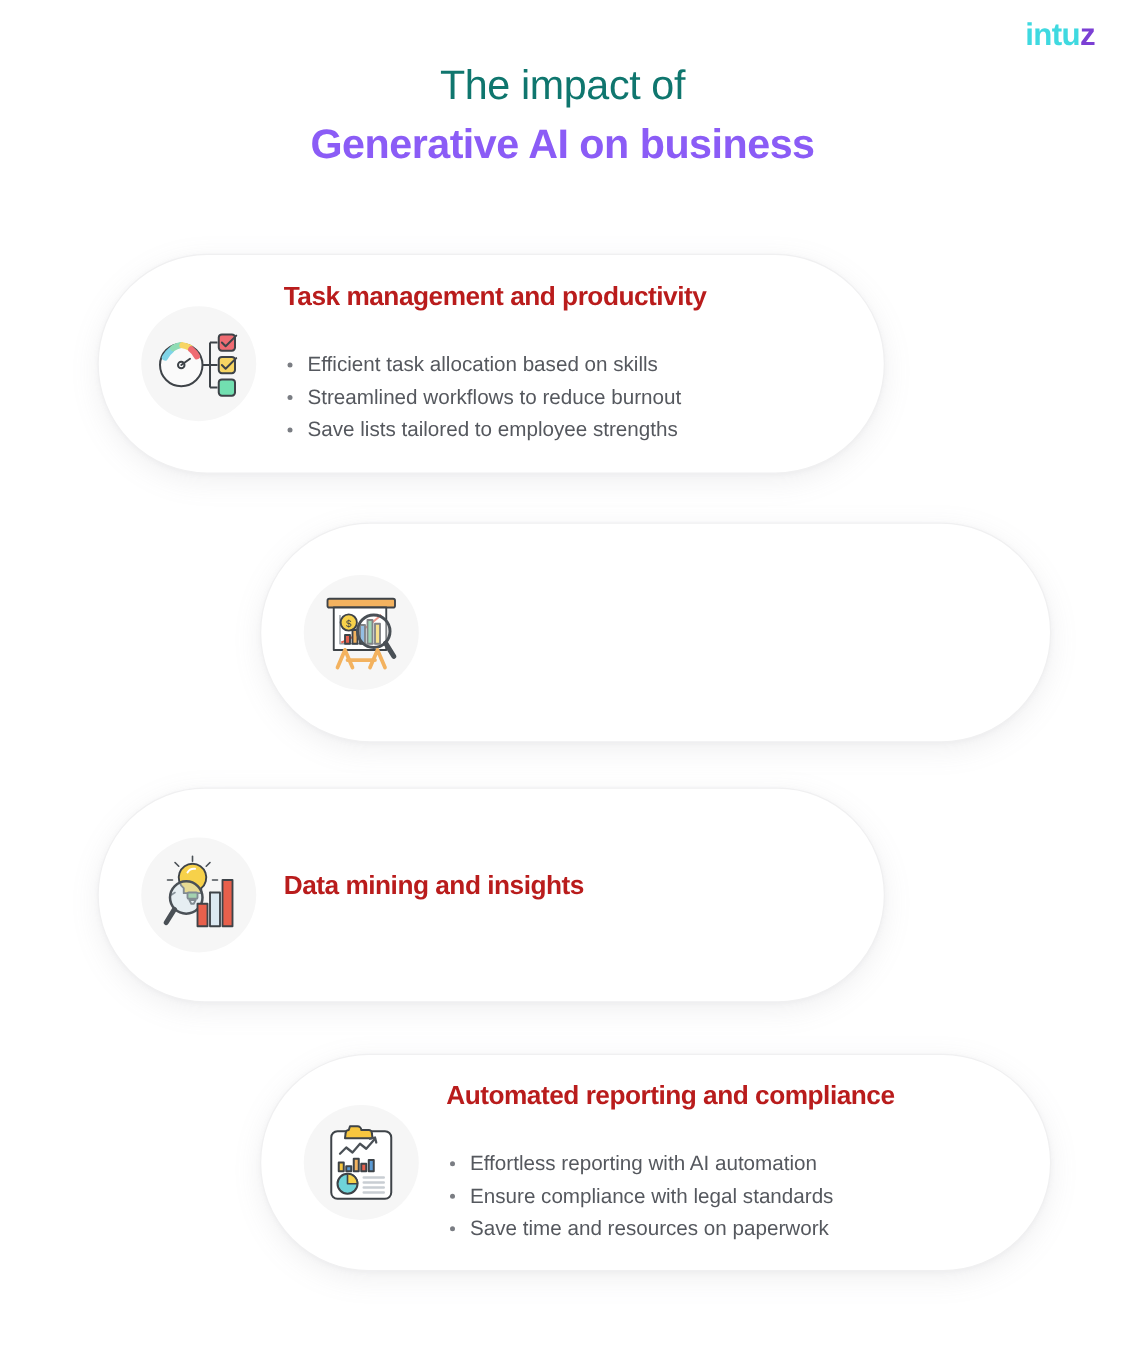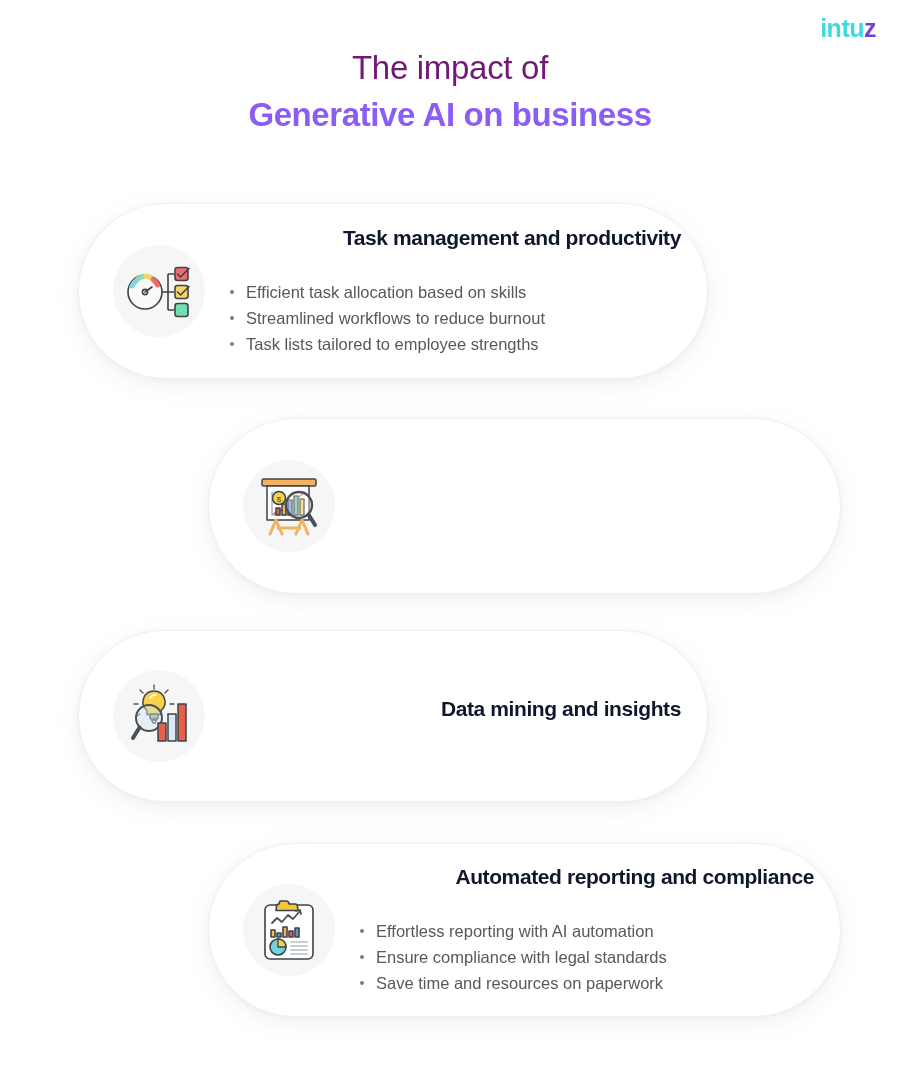--- a/index.html
+++ b/index.html
@@ -38,21 +38,21 @@
   .title-block {
     position: absolute;
     top: 46px;
     left: 0;
     width: 900px;
     text-align: center;
   }
   .title-line1 {
     font-size: 33px;
     font-weight: 400;
-    color: #701a75;
+    color: #0f766e;
     letter-spacing: -0.3px;
     line-height: 1.35;
   }
   .title-line2 {
     font-size: 33px;
     font-weight: 700;
     color: #8b5cf6;
     letter-spacing: -0.4px;
     line-height: 1.45;
   }
@@ -89,25 +89,24 @@
 
   .card-body {
     flex: 1 1 auto;
     padding-left: 22px;
     padding-right: 26px;
   }
 
   .card-heading {
     font-size: 21px;
     font-weight: 700;
-    color: #0f172a;
+    color: #b91c1c;
     letter-spacing: -0.4px;
     line-height: 1.2;
     margin-bottom: 14px;
-    text-align: right;
   }
 
   .bullets { list-style: none; margin-top: 28px; }
   .bullets li {
     position: relative;
     font-size: 16.5px;
     color: #55585e;
     line-height: 1.58;
     padding-left: 19px;
   }
@@ -152,21 +151,21 @@
           <path d="M52.5 16 l3 3 l8.5 -8.5" stroke="#3e4348" stroke-linecap="round"></path>
           <path d="M52.5 34 l3 3 l8.5 -8.5" stroke="#3e4348" stroke-linecap="round"></path>
         </g>
       </svg>
     </div>
     <div class="card-body">
       <div class="card-heading">Task management and productivity</div>
       <ul class="bullets">
         <li>Efficient task allocation based on skills</li>
         <li>Streamlined workflows to reduce burnout</li>
-        <li>Task lists tailored to employee strengths</li>
+        <li>Save lists tailored to employee strengths</li>
       </ul>
     </div>
   </div>
 
   <div class="card card-2">
     <div class="icon-wrap">
       <svg width="66" height="66" viewBox="0 0 66 66">
         <g fill="none" stroke="#3e4348" stroke-width="1.5" stroke-linejoin="round">
           <rect x="6" y="6" width="54" height="7" rx="1.5" fill="#f3b25f"></rect>
           <rect x="11" y="13" width="42" height="34" fill="#ffffff"></rect>

